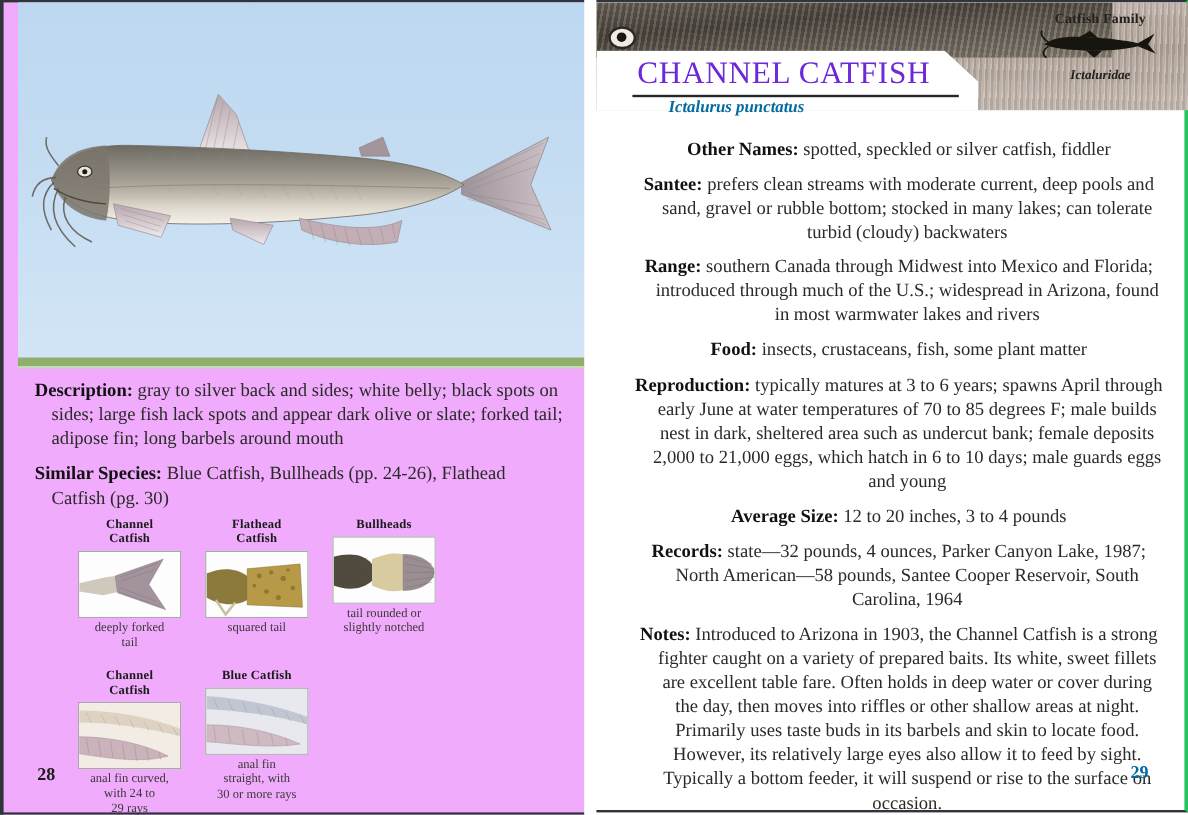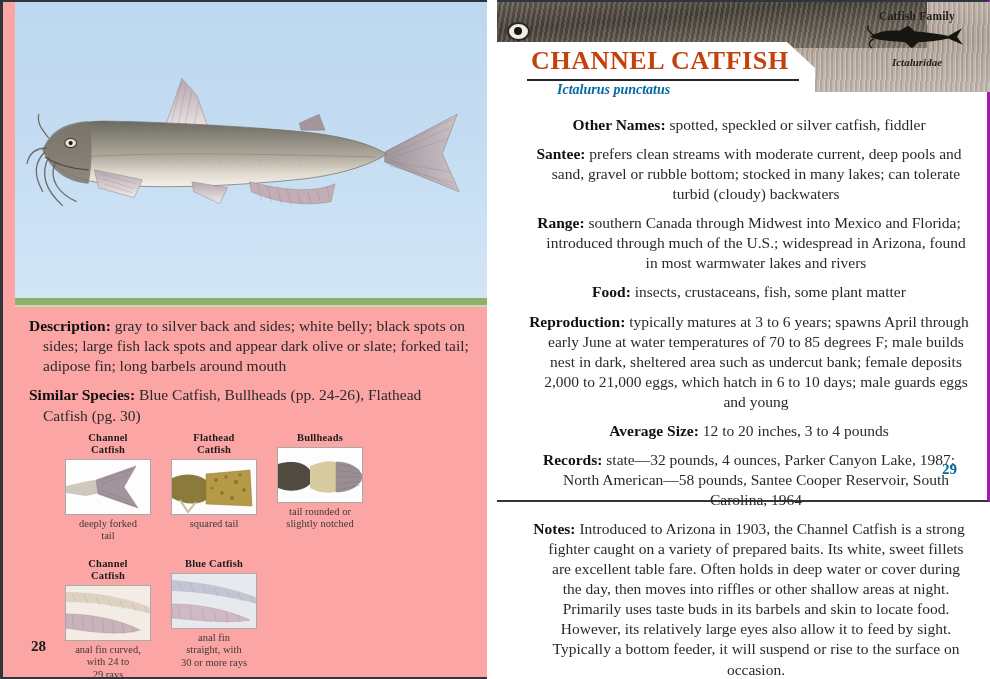--- a/index.html
+++ b/index.html
@@ -7,21 +7,21 @@
     width:990px;height:679px;
     background:#ffffff;
     font-family:"Liberation Serif", serif;
     overflow:hidden;
   }
   .spread{position:relative;width:990px;height:679px;}
 
   
   .page-left{
     position:absolute;left:0;top:0;width:487px;height:679px;
-    background:#fca5a5;
+    background:#f0abfc;
     border-left:3px solid #30343c;
     border-top:2px solid #30343c;
     border-bottom:2px solid #30343c;
     box-sizing:border-box;
   }
   .photo-panel{
     position:absolute;left:12px;top:0px;right:0px;height:296px;
     background:linear-gradient(180deg,#bcd8f0 0%,#c4dcf2 45%,#d2e5f6 100%);
     overflow:hidden;
   }
@@ -61,23 +61,23 @@
   .fig-cap{
     font-size:10.5px;line-height:1.18;color:#3a3a38;margin-top:3px;
   }
   .pageno-left{
     position:absolute;left:28px;bottom:22px;
     font-weight:bold;font-size:15px;color:#1a1a18;
   }
 
   
   .page-right{
-    position:absolute;left:497px;top:0;width:493px;height:502px;
+    position:absolute;left:497px;top:0;width:493px;height:677px;
     background:#ffffff;
-    border-right:3px solid #a21caf;
+    border-right:3px solid #22c55e;
     border-top:2px solid #30343c;
     border-bottom:2px solid #30343c;
     box-sizing:border-box;
   }
   .head-band{
     position:absolute;left:0;top:0;width:493px;height:90px;overflow:hidden;
   }
   .band-wood{
     position:absolute;inset:0;
     background:
@@ -99,21 +99,21 @@
   .band-eye:after{
     content:"";position:absolute;left:5px;top:3px;width:8px;height:8px;border-radius:50%;background:#181512;
   }
   .title-plate{
     position:absolute;left:0;top:40px;width:318px;height:52px;background:#ffffff;
     clip-path:polygon(0 0, 290px 0, 318px 26px, 318px 52px, 0 52px);
   }
   .title-main{
     position:absolute;left:34px;top:44px;
     font-family:"Liberation Serif",serif;
-    font-weight:bold;font-size:26px;letter-spacing:.6px;color:#c2410c;
+    font-weight:normal;font-size:26px;letter-spacing:.6px;color:#6d28d9;
   }
   .title-rule{
     position:absolute;left:30px;top:77px;width:272px;height:2px;background:#25262a;
   }
   .title-sci{
     position:absolute;left:60px;top:80px;
     font-family:"Liberation Serif",serif;
     font-style:italic;font-weight:bold;font-size:14px;color:#0369a1;
   }
   .family-tag{

